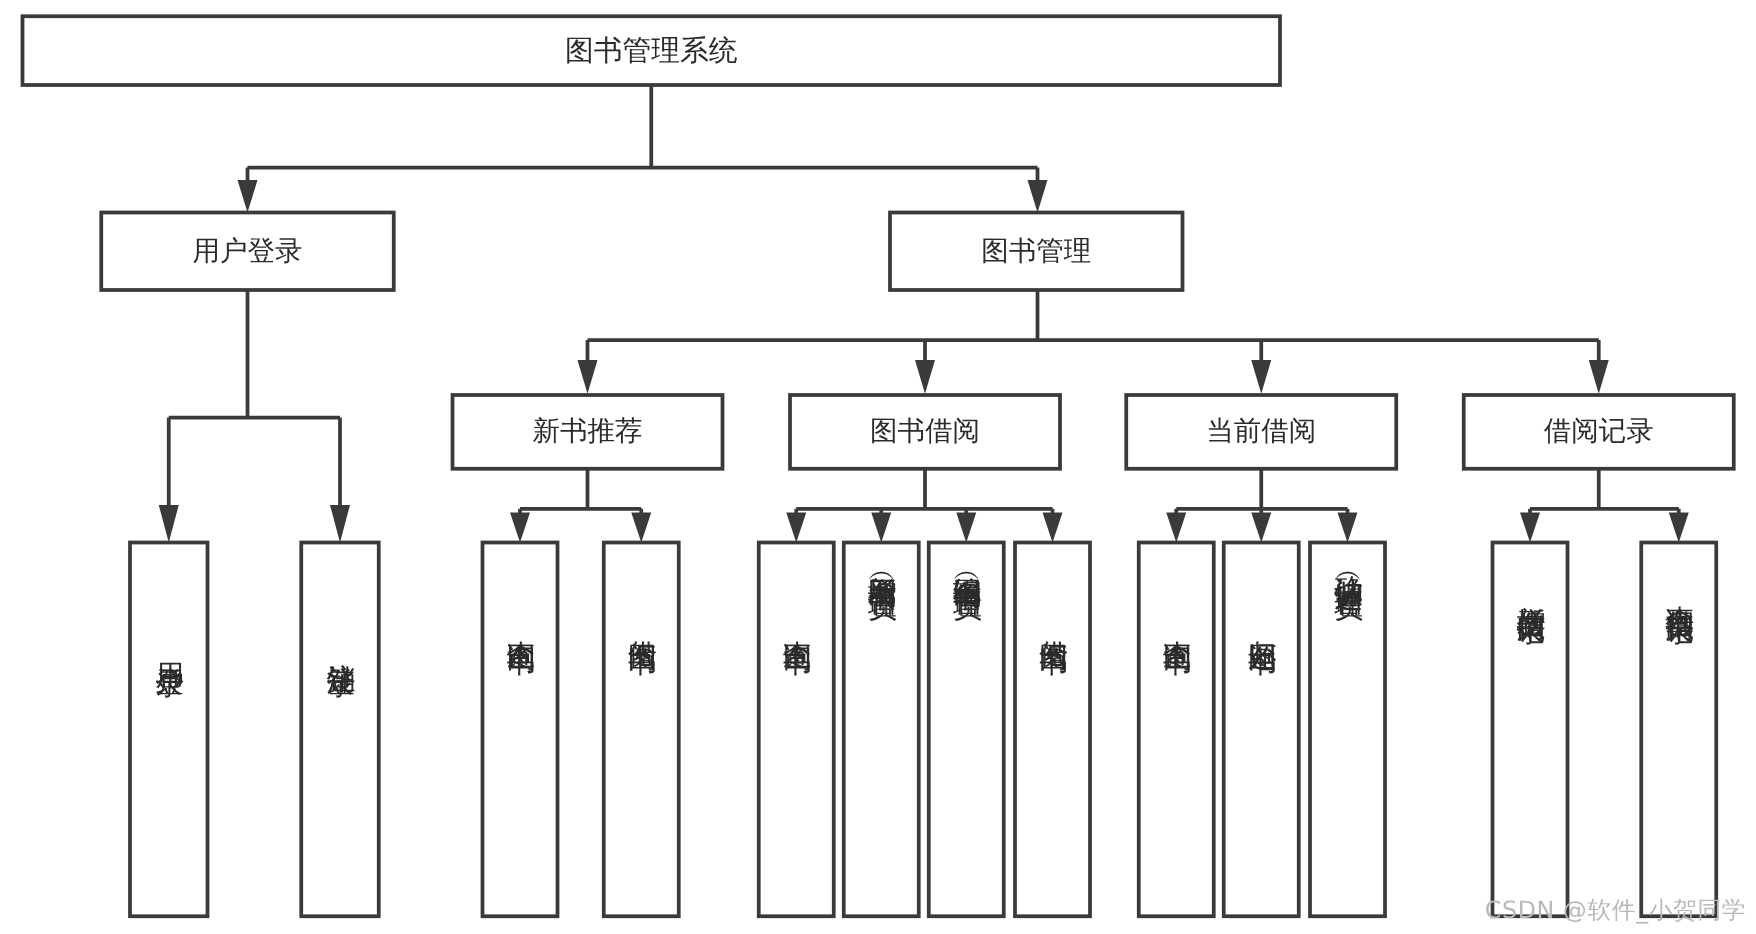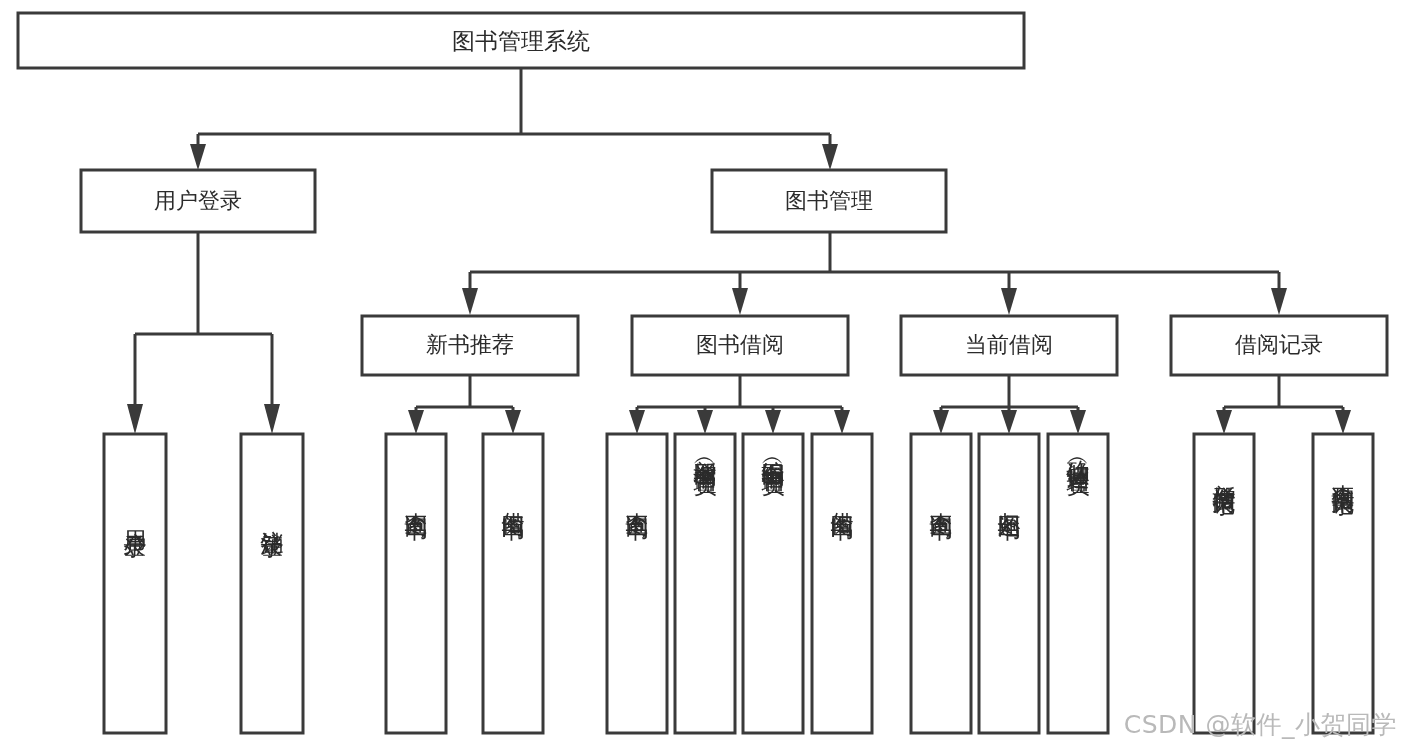--- a/index.html
+++ b/index.html
@@ -69,21 +69,21 @@
     line-height: 1.08;
     color: #2b2b2b;
     letter-spacing: 2px;
     white-space: nowrap;
   }
   .watermark {
     position: absolute;
     right: 8px;
     bottom: 6px;
     font-family: "DejaVu Sans", "Liberation Sans", sans-serif;
-    font-size: 25px;
+    font-size: 19px;
     color: #b9b9b9;
     letter-spacing: 0.5px;
     white-space: nowrap;
     user-select: none;
     margin-top: 15px;
   }
 </style>
 </head>
 <body>
 

